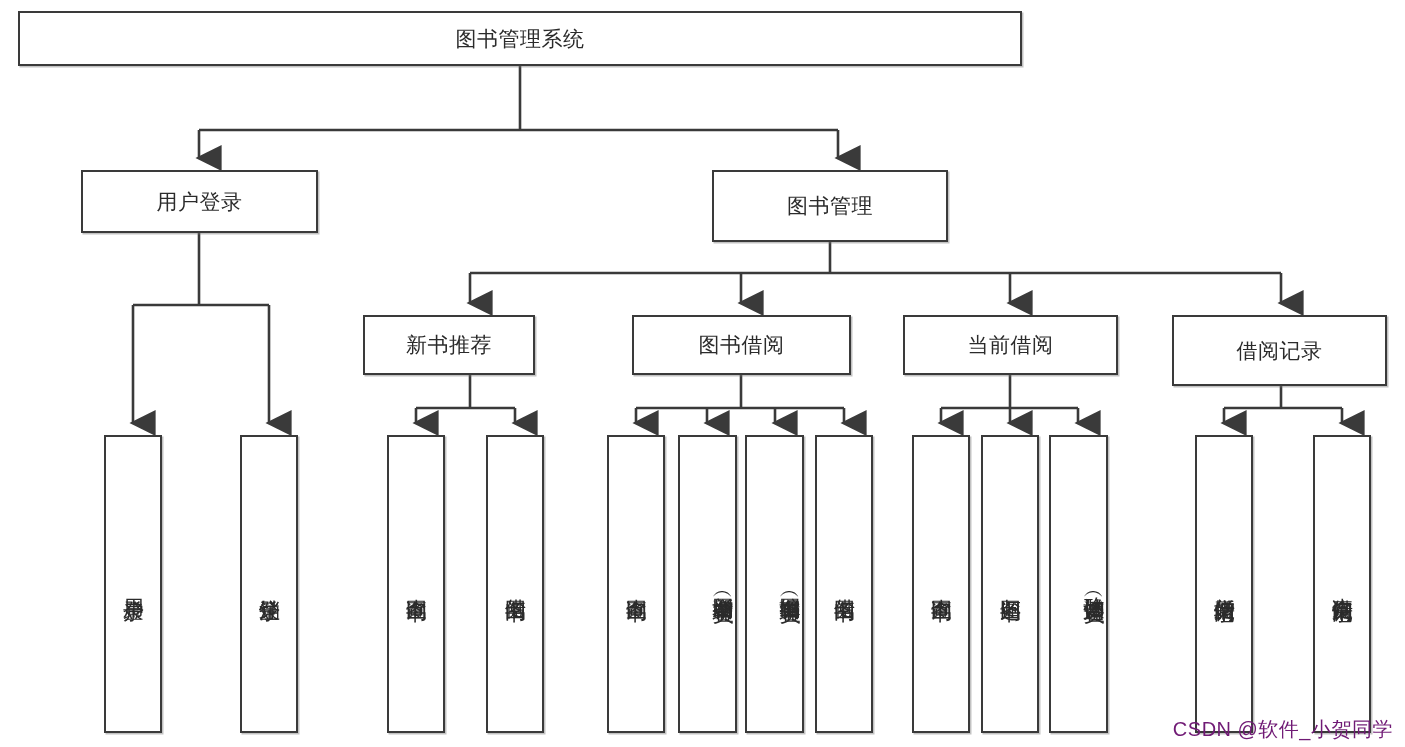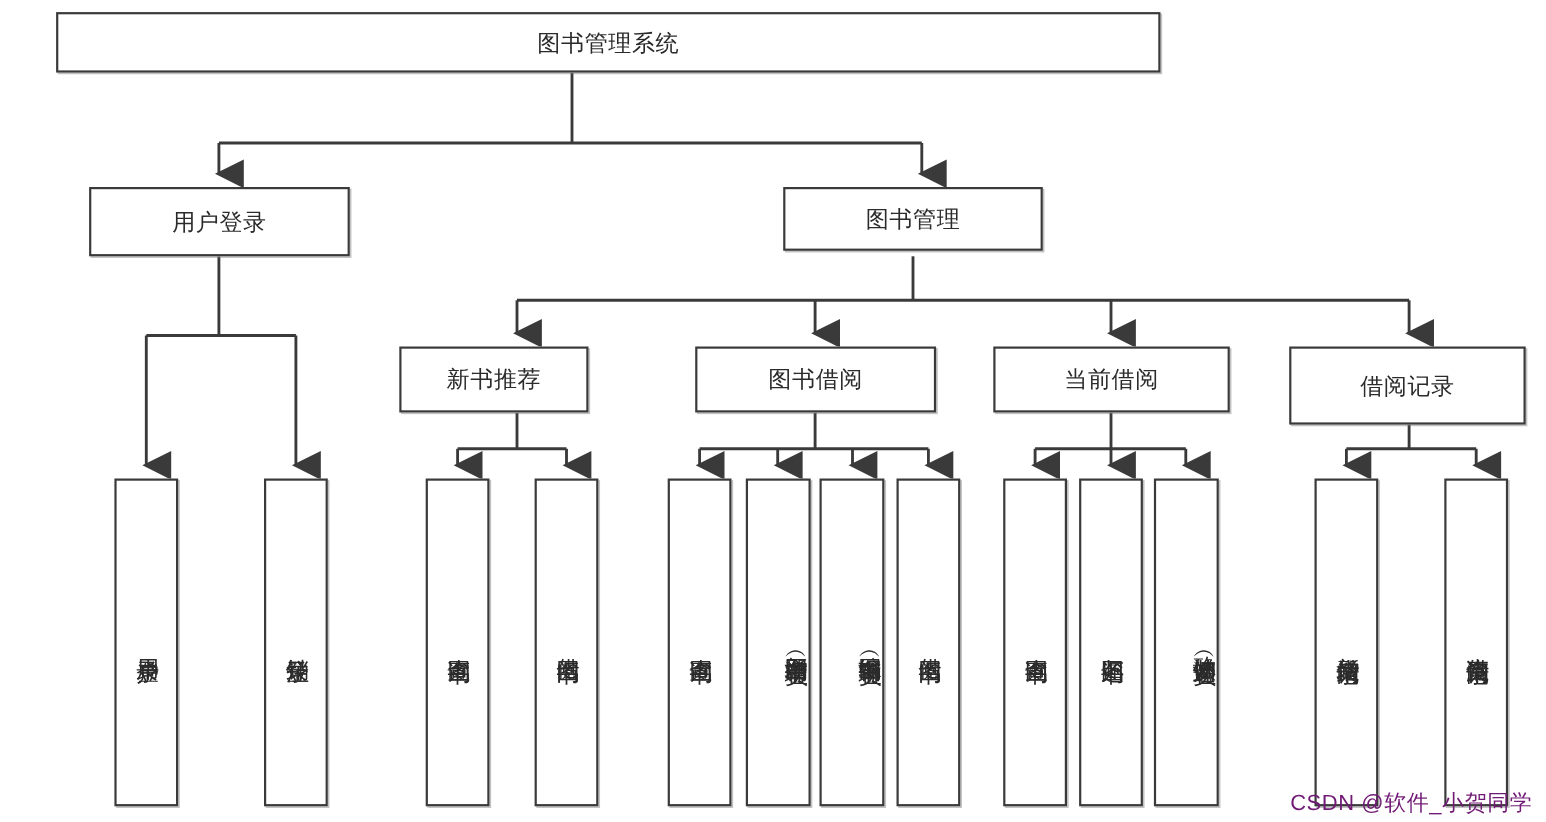--- a/index.html
+++ b/index.html
@@ -111,24 +111,24 @@
       <path d="M1010,408 L1010,423" marker-end="url(#arrow)"></path>
       <path d="M1078,408 L1078,423" marker-end="url(#arrow)"></path>
 
       <path d="M1281,375 L1281,408"></path>
       <path d="M1224,408 L1342,408"></path>
       <path d="M1224,408 L1224,423" marker-end="url(#arrow)"></path>
       <path d="M1342,408 L1342,423" marker-end="url(#arrow)"></path>
     </g>
   </svg>
 
-  <div class="node node-h" style="left:18px; top:11px; width:1004px; height:55px;margin-left:33px;">图书管理系统</div>
+  <div class="node node-h" style="left:18px; top:11px; width:1004px; height:55px;">图书管理系统</div>
 
   <div class="node node-h" style="left:81px; top:170px; width:237px; height:63px;">用户登录</div>
-  <div class="node node-h" style="left:712px; top:170px; width:236px; height:58px;">图书管理</div>
+  <div class="node node-h" style="left:712px; top:170px; width:236px; height:72px;">图书管理</div>
 
   <div class="node node-h" style="left:363px; top:315px; width:172px; height:60px;">新书推荐</div>
   <div class="node node-h" style="left:632px; top:315px; width:219px; height:60px;">图书借阅</div>
   <div class="node node-h" style="left:903px; top:315px; width:215px; height:60px;">当前借阅</div>
   <div class="node node-h" style="left:1172px; top:315px; width:215px; height:71px;">借阅记录</div>
 
   <div class="node node-v" style="left:104px; top:435px; width:58px; height:298px;">用户登录</div>
   <div class="node node-v" style="left:240px; top:435px; width:58px; height:298px;">注销登录</div>
 
   <div class="node node-v" style="left:387px; top:435px; width:58px; height:298px;">查询图书</div>

